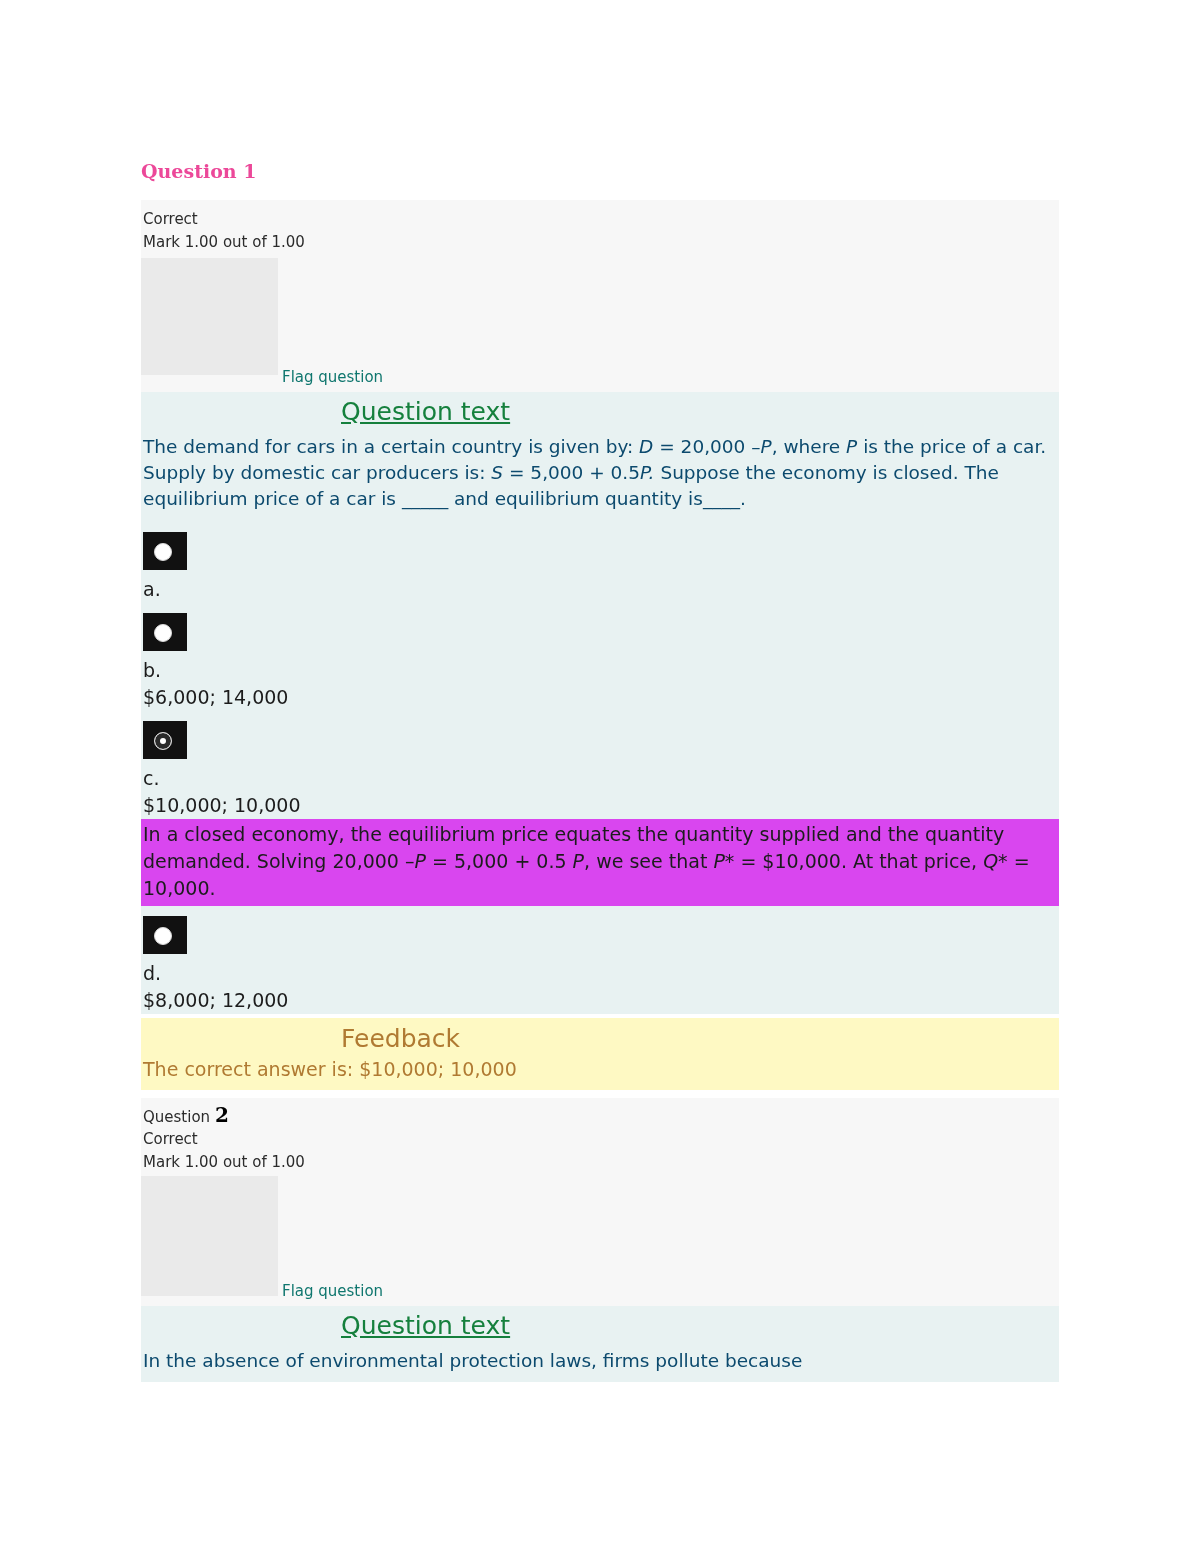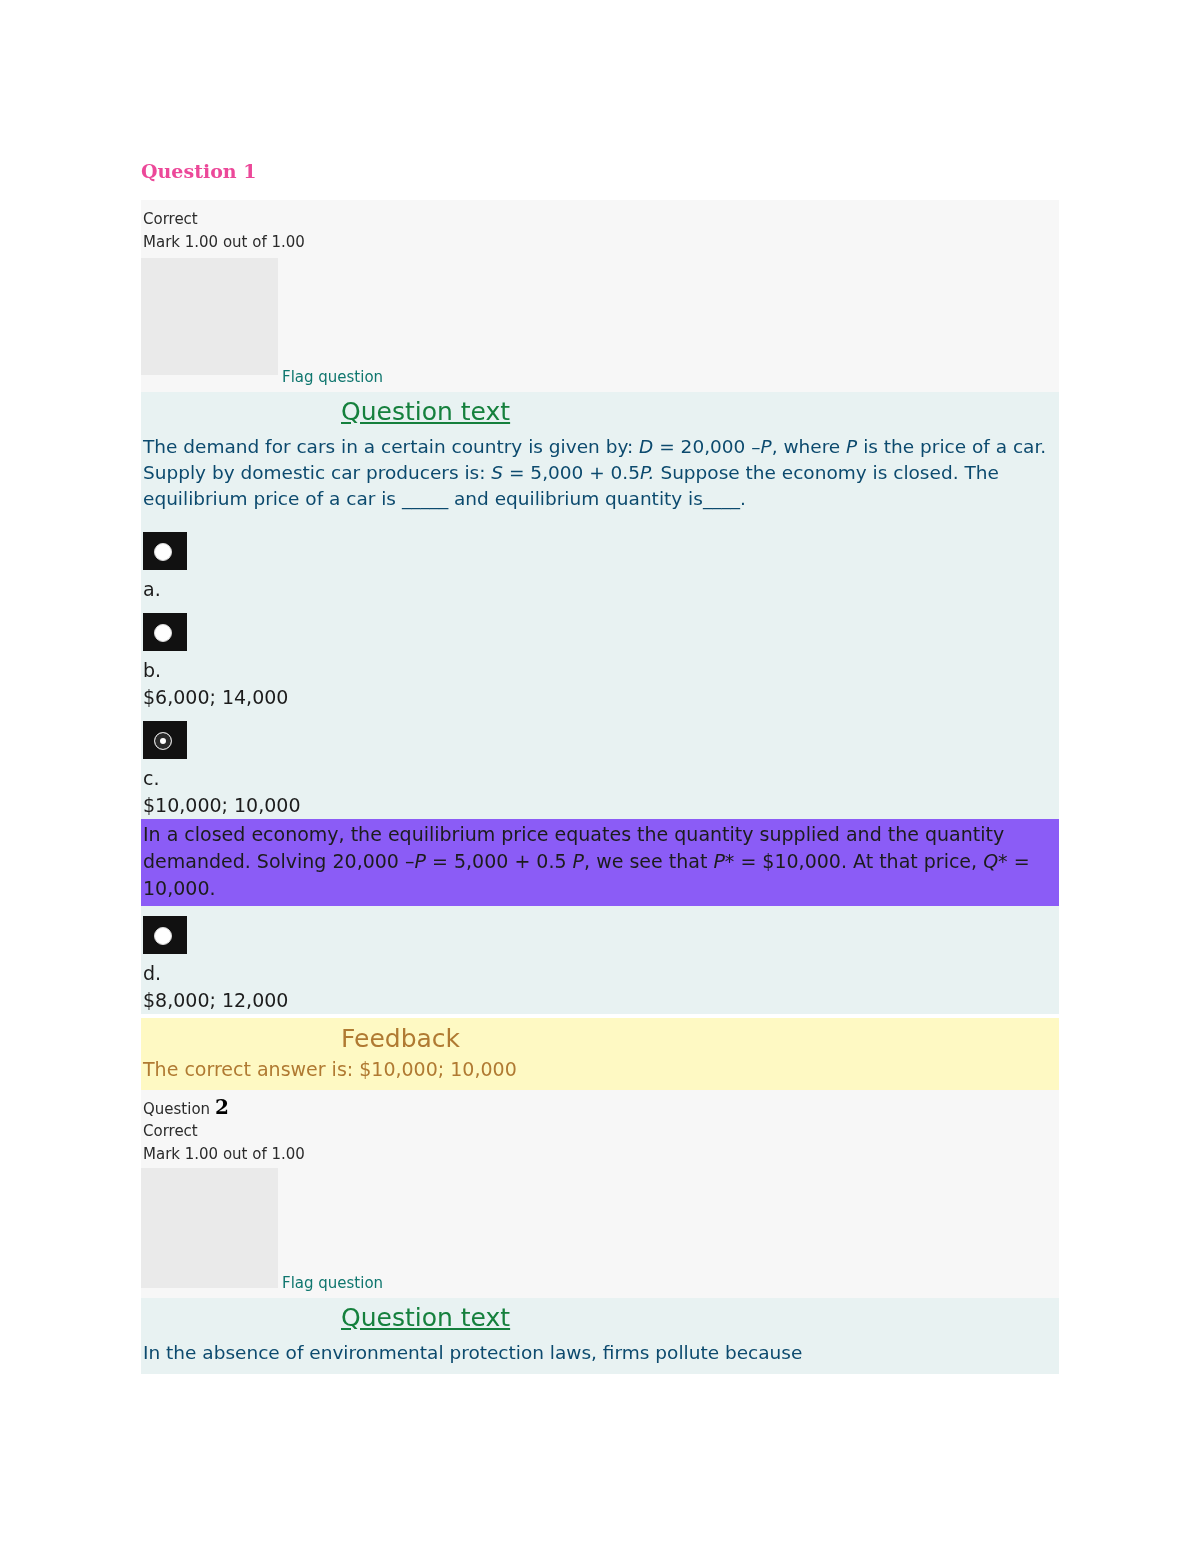--- a/index.html
+++ b/index.html
@@ -114,21 +114,21 @@
   }
   .opt-letter, .opt-text {
     font-size: 19px;
     line-height: 27px;
     color: #1c1c1c;
     padding-left: 2px;
   }
 
   
   .explanation {
-    background: #8b5cf6;
+    background: #d946ef;
     font-size: 19px;
     line-height: 27px;
     color: #1c1c1c;
     padding: 2px 8px 4px 2px;
   }
   .explanation em { font-style: italic; }
 
   
   .feedback-panel {
     background: #fef9c3;
@@ -147,21 +147,21 @@
     color: #b07a32;
     padding-left: 2px;
   }
 
   
   .info-block2 {
     background: #f7f7f7;
     position: relative;
     padding: 6px 0 0 0;
     min-height: 202px;
-    margin-top: 0;
+    margin-top: 8px;
   }
   .q2-title {
     font-size: 15px;
     color: #2b2b2b;
     padding-left: 2px;
     line-height: 22px;
   }
   .q2-title .num {
     font-size: 20px;
     font-weight: bold;

